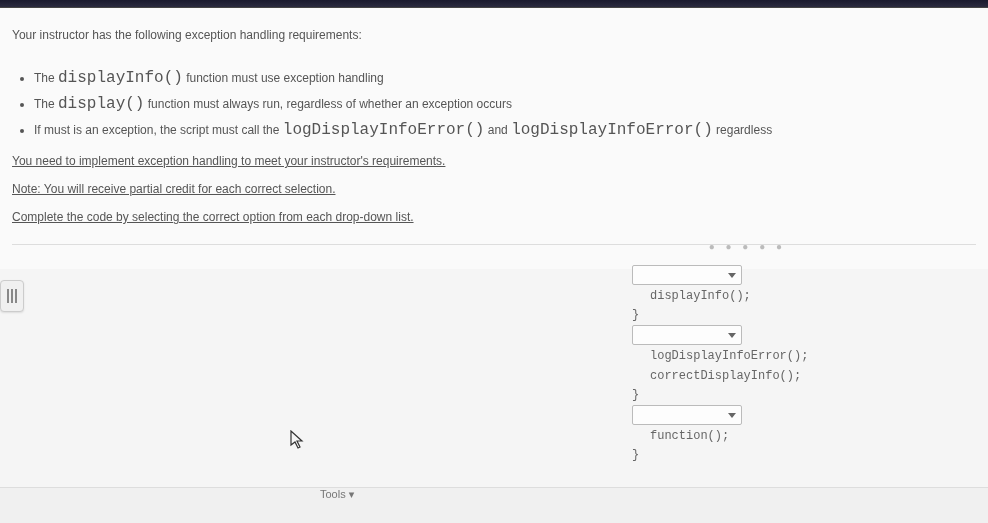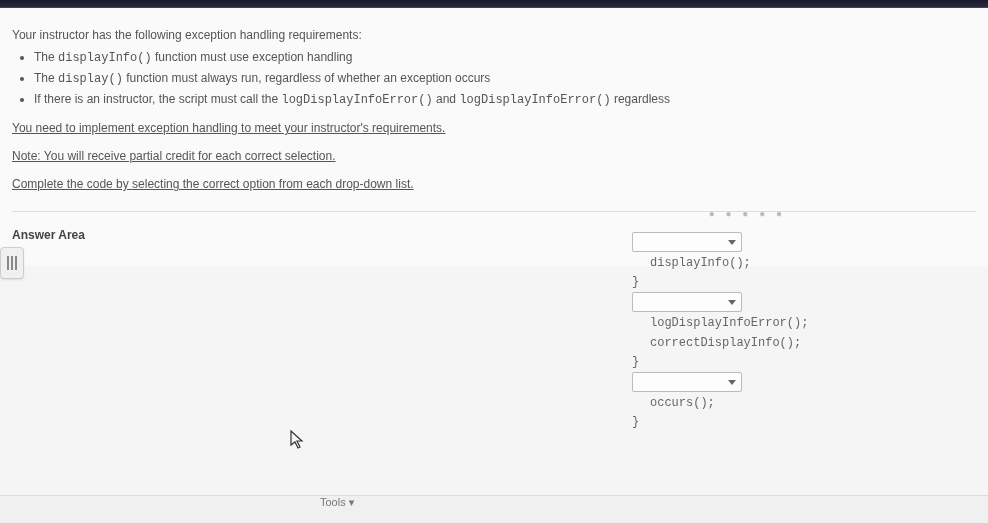--- a/index.html
+++ b/index.html
@@ -16,32 +16,32 @@
       background: linear-gradient(to bottom, #1a1a2e 0%, #2a2a3e 100%);
       border-bottom: 1px solid #444;
     }
     .content {
       background: #fafafa;
       padding: 18px 12px 10px 12px;
       color: #555;
       font-size: 12px;
       line-height: 1.5;
     }
-    .intro { margin-bottom: 4px; }
+    .intro { margin-bottom: 22px; }
     .bullets {
       margin: 0 0 10px 22px;
       padding: 0;
     }
     .bullets li {
       list-style: disc;
       margin-bottom: 2px;
     }
     .mono {
       font-family: "Courier New", monospace;
-      font-size: 12px;
+      font-size: 16px;
     }
     .para { margin-bottom: 10px; text-decoration: underline; }
     .answer-section {
       border-top: 1px solid #ddd;
       margin-top: 18px;
       padding-top: 14px;
       position: relative;
     }
     .answer-title {
       font-weight: bold;
@@ -119,21 +119,21 @@
       left: 290px;
       top: 430px;
       width: 16px;
       height: 20px;
     }
     .footer {
       position: absolute;
       bottom: 0;
       left: 0;
       right: 0;
-      height: 28px;
+      height: 36px;
       background: #f0f0f0;
       border-top: 1px solid #ddd;
       font-size: 11px;
       color: #777;
       padding-left: 320px;
     }
     .footer span { margin-right: 20px; }
   </style>
 </head>
 <body>
@@ -144,49 +144,48 @@
   <p class="intro">Your instructor has the following exception handling requirements:</p>
 
   <ul class="bullets">
     <li>
       <span>The </span><span class="mono">displayInfo()</span><span> function must use exception handling</span>
     </li>
     <li>
       <span>The </span><span class="mono">display()</span><span> function must always run, regardless of whether an exception occurs</span>
     </li>
     <li>
-      <span>If there is an instructor, the script must call the </span><span class="mono">logDisplayInfoError()</span><span> and </span><span class="mono">logDisplayInfoError()</span><span> regardless</span>
+      <span>If must is an exception, the script must call the </span><span class="mono">logDisplayInfoError()</span><span> and </span><span class="mono">logDisplayInfoError()</span><span> regardless</span>
     </li>
   </ul>
 
   <p class="para">You need to implement exception handling to meet your instructor's requirements.</p>
   <p class="para">Note: You will receive partial credit for each correct selection.</p>
   <p class="para">Complete the code by selecting the correct option from each drop-down list.</p>
 
   <div class="answer-section">
     <div class="dots">● ● ● ● ●</div>
-    <div class="answer-title">Answer Area</div>
     <div class="drag-handle">
       <div class="bars">
           <span></span>
           <span></span>
           <span></span>
         </div>
     </div>
 
     <div class="code-area">
       <div class="code-line"><span class="dropdown"></span></div>
       <div class="code-line indent1">displayInfo();</div>
       <div class="code-line">}</div>
       <div class="code-line"><span class="dropdown"></span></div>
       <div class="code-line indent1">logDisplayInfoError();</div>
       <div class="code-line indent1">correctDisplayInfo();</div>
       <div class="code-line">}</div>
       <div class="code-line"><span class="dropdown"></span></div>
-      <div class="code-line indent1">occurs();</div>
+      <div class="code-line indent1">function();</div>
       <div class="code-line">}</div>
     </div>
   </div>
 </div>
 
 <div class="cursor">
   <svg viewBox="0 0 16 20" width="16" height="20">
     <path d="M1 1 L1 15 L5 12 L8 18 L10 17 L7 11 L12 11 Z" fill="none" stroke="#333" stroke-width="1.2"></path>
   </svg>
 </div>

